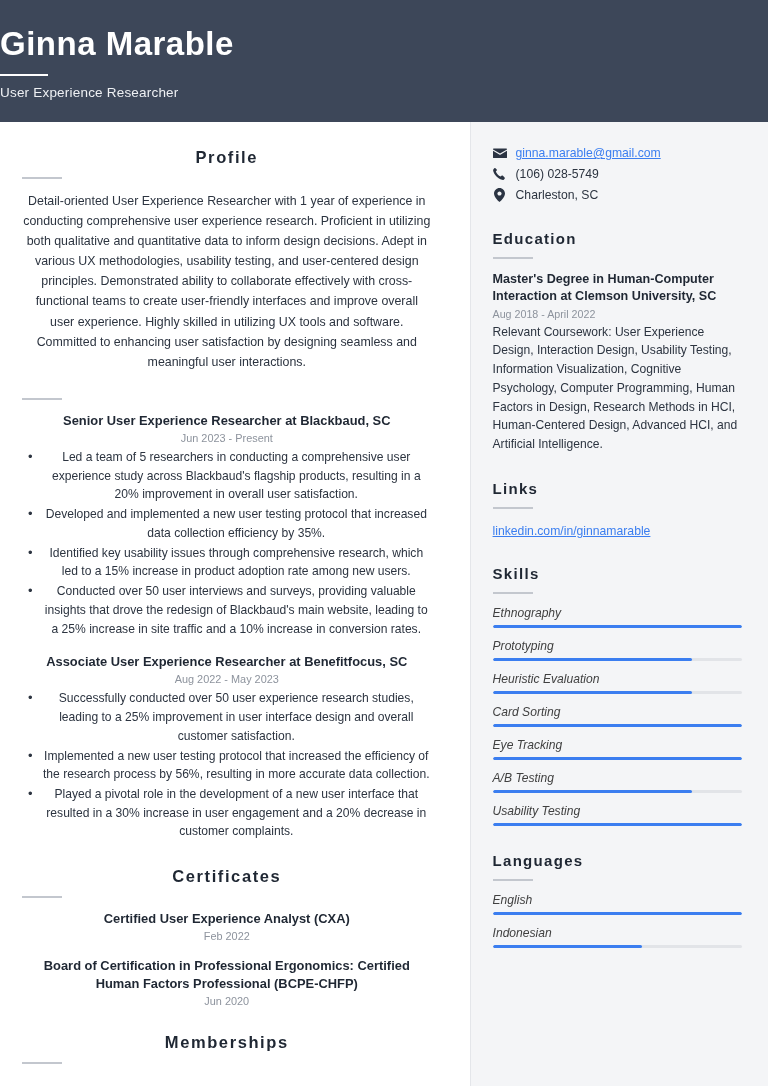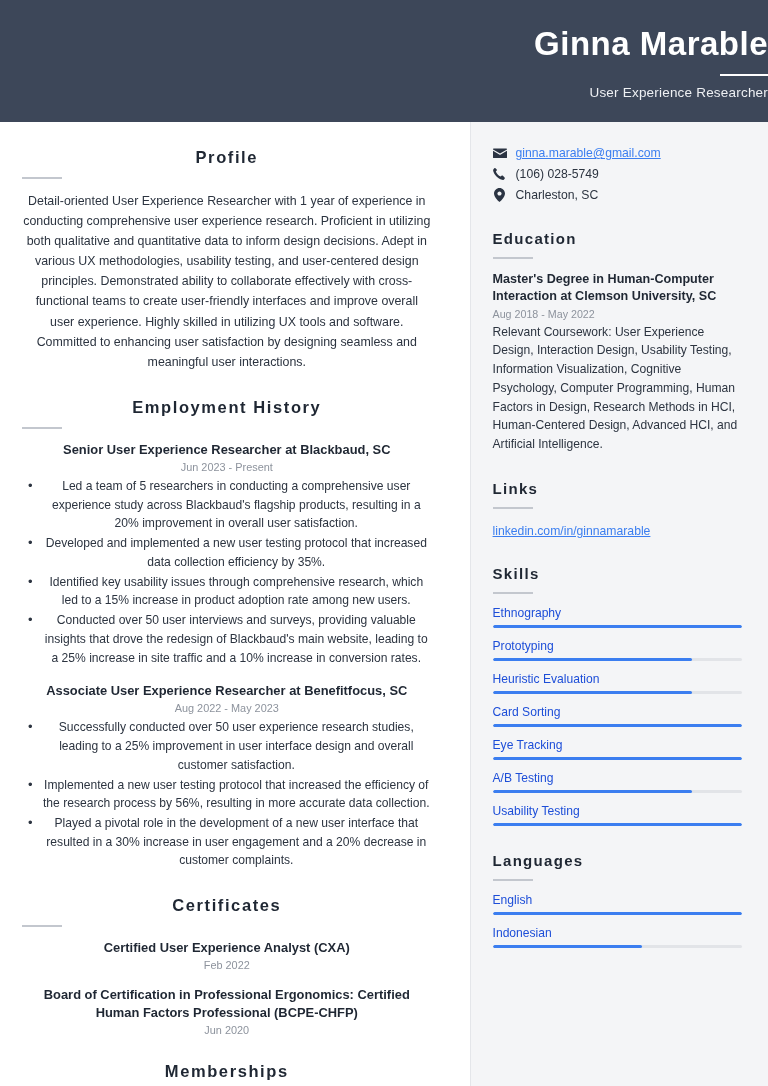--- a/index.html
+++ b/index.html
@@ -15,21 +15,21 @@
     background: #ffffff;
     overflow: hidden;
   }
 
   
   .header {
     background: #3d4759;
     height: 122px;
     display: flex;
     flex-direction: column;
-    align-items: flex-end;
+    align-items: flex-start;
     justify-content: center;
     padding-top: 4px;
   }
   .header-name {
     color: #ffffff;
     font-size: 33px;
     font-weight: 700;
     letter-spacing: 0.5px;
     line-height: 1.12;
     text-align: center;
@@ -169,22 +169,23 @@
   .edu-desc {
     font-size: 12.1px;
     line-height: 1.55;
     color: #2c3440;
   }
 
   
   .bar-item { margin-bottom: 11px; }
   .bar-label {
     font-size: 12.1px;
-    color: #1d4ed8;
+    color: #404040;
     margin-bottom: 5px;
+    font-style: italic;
   }
   .bar-track {
     height: 3px;
     width: 100%;
     background: #e2e4e8;
     border-radius: 2px;
     overflow: hidden;
   }
   .bar-fill {
     height: 3px;
@@ -208,21 +209,20 @@
 
     <div class="main">
 
       <div class="section">
         <div class="sec-head">Profile</div>
         <div class="sec-rule"></div>
         <div class="para">Detail-oriented User Experience Researcher with 1 year of experience in conducting comprehensive user experience research. Proficient in utilizing both qualitative and quantitative data to inform design decisions. Adept in various UX methodologies, usability testing, and user-centered design principles. Demonstrated ability to collaborate effectively with cross-functional teams to create user-friendly interfaces and improve overall user experience. Highly skilled in utilizing UX tools and software. Committed to enhancing user satisfaction by designing seamless and meaningful user interactions.</div>
       </div>
 
       <div class="section">
-        <div class="sec-head">Employment History</div>
         <div class="sec-rule"></div>
 
         <div class="entry">
           <div class="job-title">Senior User Experience Researcher at Blackbaud, SC</div>
           <div class="job-date">Jun 2023 - Present</div>
           <ul class="bullets">
             <li>Led a team of 5 researchers in conducting a comprehensive user experience study across Blackbaud's flagship products, resulting in a 20% improvement in overall user satisfaction.</li>
             <li>Developed and implemented a new user testing protocol that increased data collection efficiency by 35%.</li>
             <li>Identified key usability issues through comprehensive research, which led to a 15% increase in product adoption rate among new users.</li>
             <li>Conducted over 50 user interviews and surveys, providing valuable insights that drove the redesign of Blackbaud's main website, leading to a 25% increase in site traffic and a 10% increase in conversion rates.</li>
@@ -289,21 +289,21 @@
           </span>
           <span class="contact-text">Charleston, SC</span>
         </div>
       </div>
 
       <div class="section">
         <div class="sec-head small">Education</div>
         <div class="sec-rule"></div>
         <div class="entry">
           <div class="edu-title">Master's Degree in Human-Computer Interaction at Clemson University, SC</div>
-          <div class="edu-date">Aug 2018 - May 2022</div>
+          <div class="edu-date">Aug 2018 - April 2022</div>
           <div class="edu-desc">Relevant Coursework: User Experience Design, Interaction Design, Usability Testing, Information Visualization, Cognitive Psychology, Computer Programming, Human Factors in Design, Research Methods in HCI, Human-Centered Design, Advanced HCI, and Artificial Intelligence.</div>
         </div>
       </div>
 
       <div class="section">
         <div class="sec-head small">Links</div>
         <div class="sec-rule"></div>
         <div class="links-block">
           <a class="link" href="#">linkedin.com/in/ginnamarable</a>
         </div>

